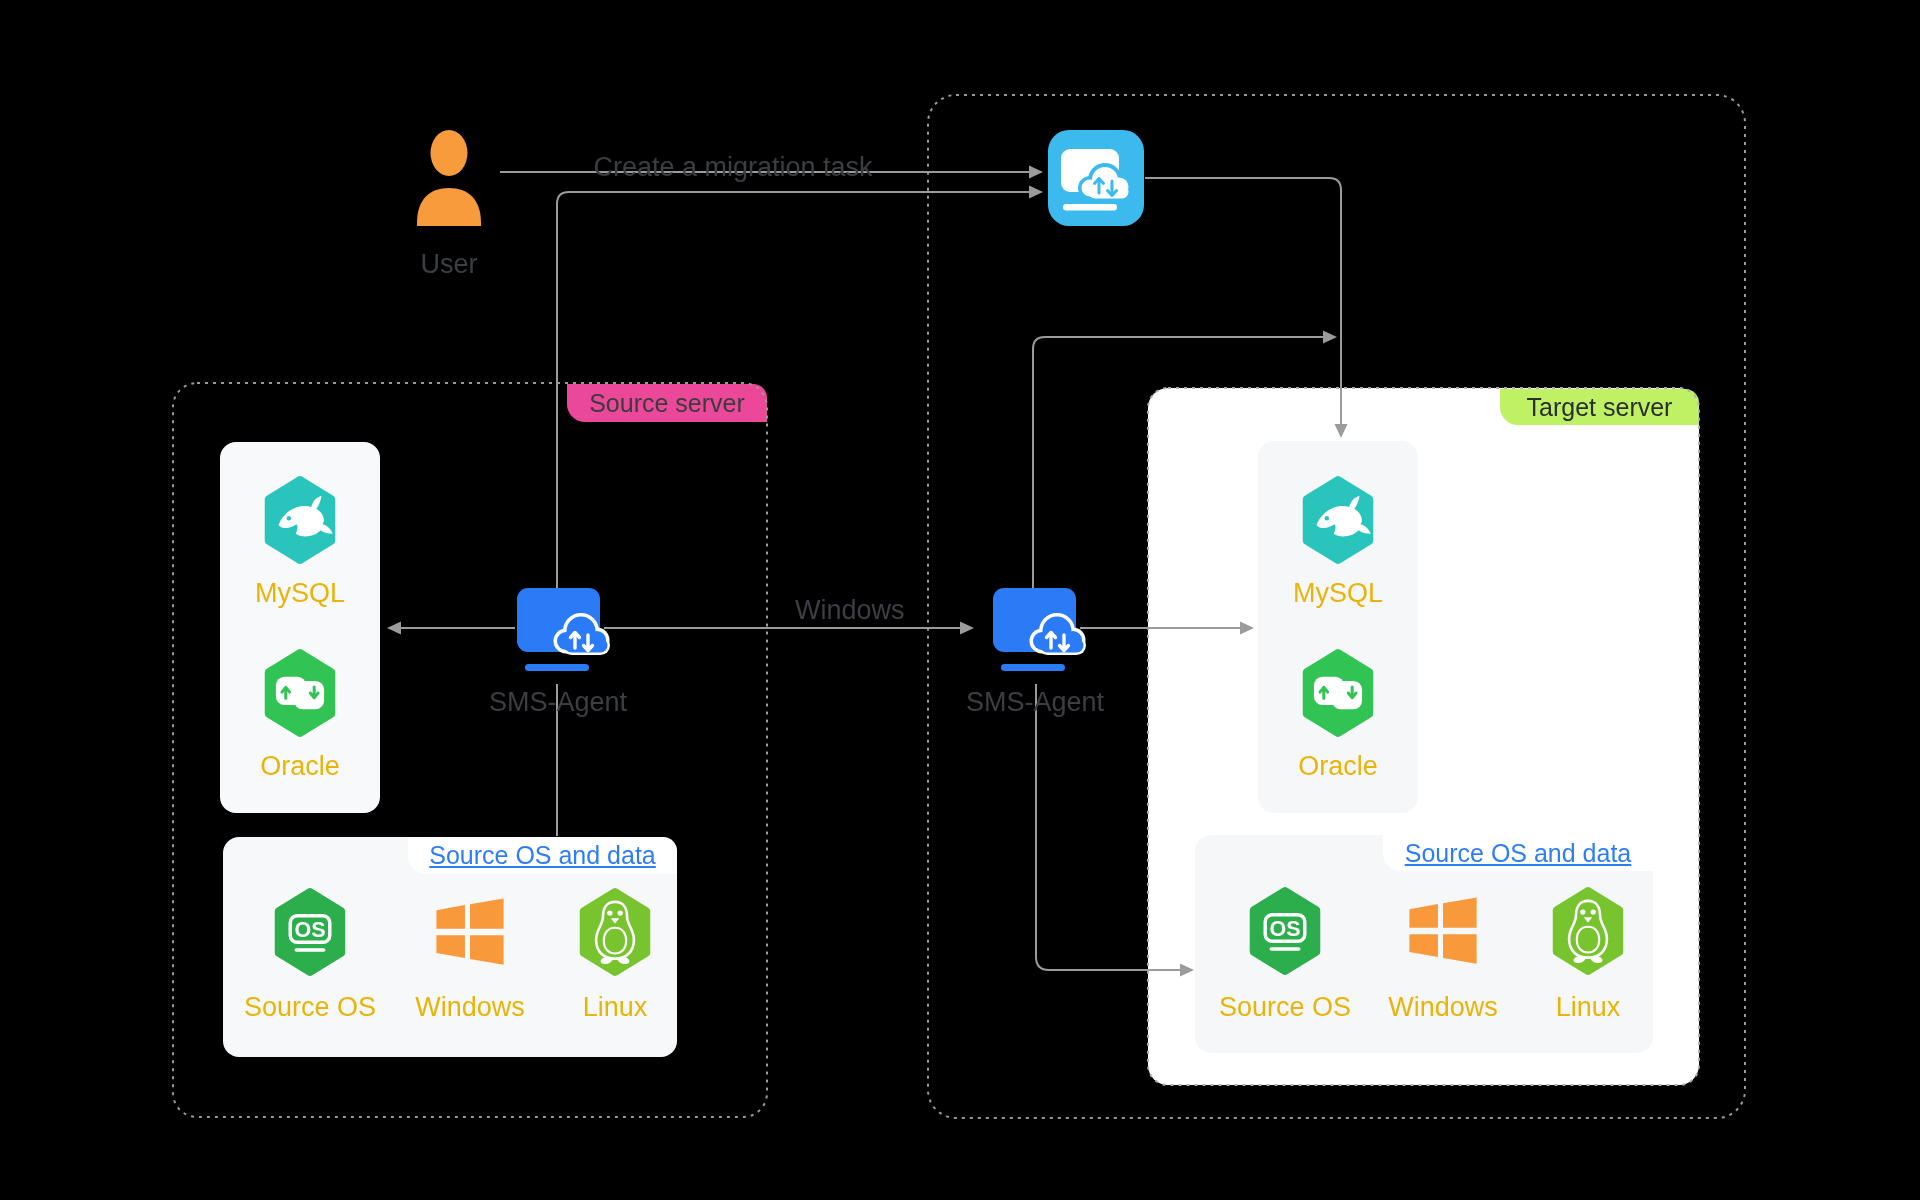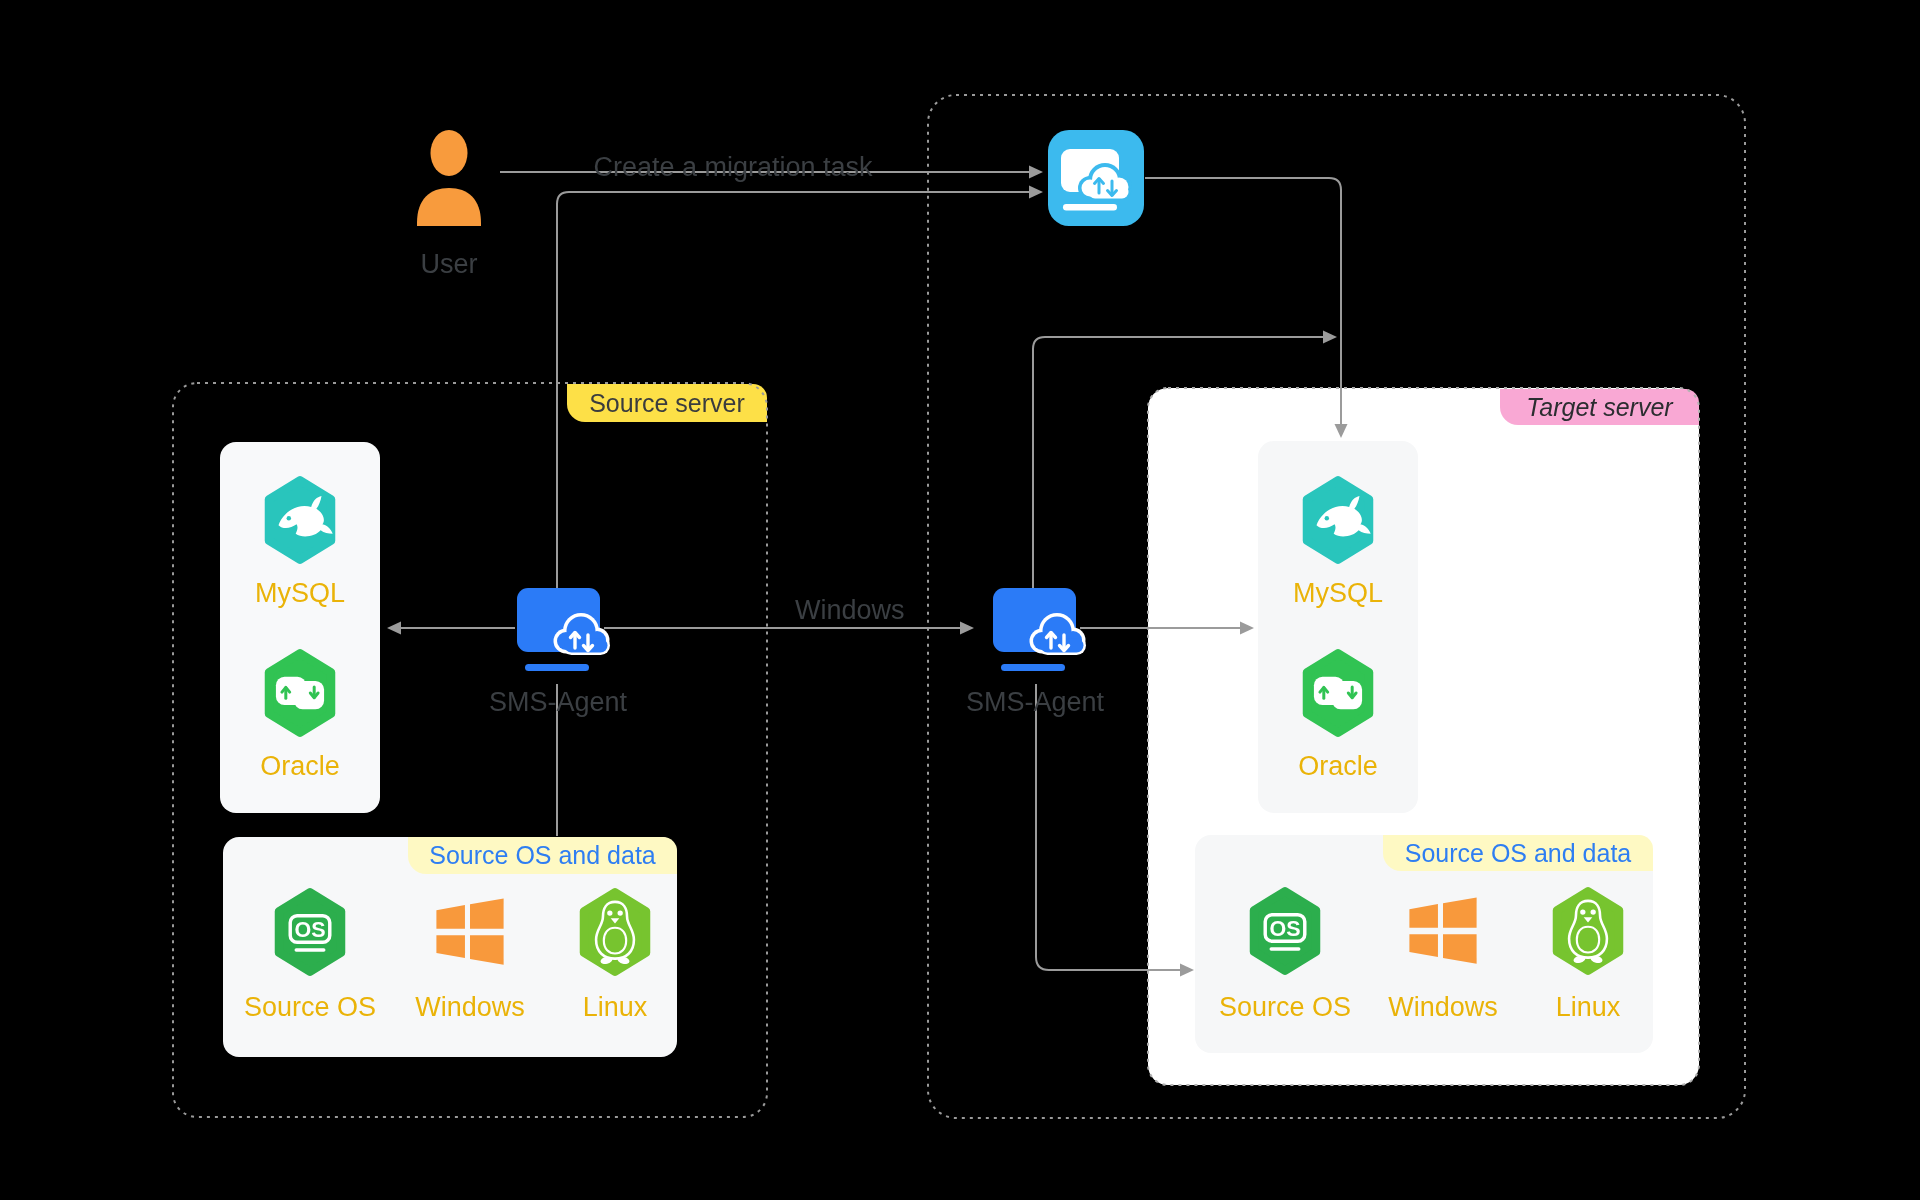--- a/index.html
+++ b/index.html
@@ -7,23 +7,23 @@
            font-family:"Liberation Sans", sans-serif; overflow:hidden; }
   svg { display:block; }
   .overlay { position:absolute; left:0; top:0; z-index:5; pointer-events:none; }
   .panel { position:absolute; z-index:1; }
   .node  { position:absolute; z-index:8; }
   .lbl { position:absolute; z-index:9; font-weight:500; text-align:center; }
   .lbl-out { color:#3b3f43; font-size:27px; line-height:33px; }
   .lbl-in  { color:#eab308; font-size:27px; line-height:30px; }
   .tag { position:absolute; display:flex; align-items:center; justify-content:center;
          font-size:25px; font-weight:500; }
-  .tag-dark { background:#fde047; color:#3a3c3e; border-radius:0 14px 0 18px; z-index:2; }
-  .tag-gray { background:#f9a8d4; color:#2b2d30; border-radius:0 14px 0 18px; z-index:2;font-style:italic; }
-  .tag-blue { background:#fef9c3; color:#2e7ef2; border-radius:0 14px 0 18px; z-index:2; }
+  .tag-dark { background:#ec4899; color:#3a3c3e; border-radius:0 14px 0 18px; z-index:2; }
+  .tag-gray { background:#bef264; color:#2b2d30; border-radius:0 14px 0 18px; z-index:2; }
+  .tag-blue { background:#ffffff; color:#2e7ef2; border-radius:0 14px 0 18px; z-index:2;text-decoration:underline; }
   .whitebox  { background:#ffffff; border-radius:20px; }
   .graybox   { background:#f7f8f9; border-radius:16px; }
   .graybox2  { background:#f6f7f8; border-radius:16px; }
   svg text { font-family:"Liberation Sans", sans-serif; }
 </style>
 </head>
 <body>
 
 <div class="stage">
 

